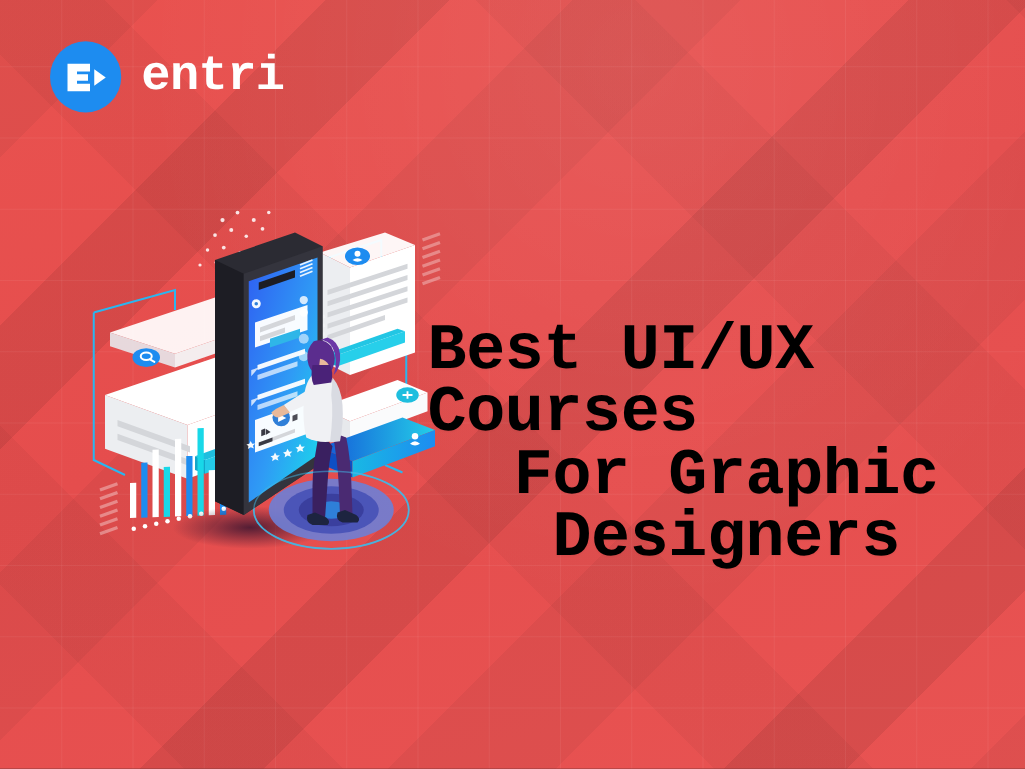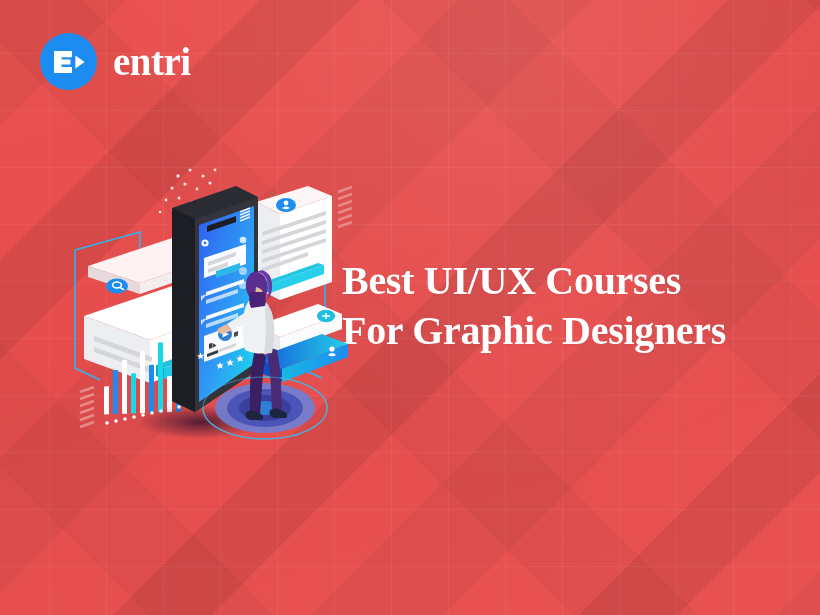--- a/index.html
+++ b/index.html
@@ -6,21 +6,21 @@
     margin: 0;
     padding: 0;
     background: #2b2b2b;
   }
   .banner {
     position: relative;
     width: 820px;
     height: 615px;
     overflow: hidden;
     background: #e8504f;
-    font-family: Liberation Serif, serif;
+    font-family: Liberation Mono, monospace;
   }
 
   
   .bg-base {
     position: absolute;
     inset: 0;
     background: linear-gradient(160deg, #e9524f 0%, #e54d4d 45%, #e85352 100%);
   }
   .bg-diagonals {
     position: absolute;
@@ -85,22 +85,22 @@
     font-weight: bold;
     letter-spacing: -0.5px;
     line-height: 1;
   }
 
   
   .headline {
     position: absolute;
     left: 342px;
     top: 256px;
-    color: #ffffff;
-    font-size: 40px;
+    color: #000000;
+    font-size: 52px;
     font-weight: bold;
     line-height: 50px;
     letter-spacing: -0.3px;
     text-shadow: 0 1px 2px rgba(0,0,0,0.05);
   }
   .headline .l2 { display: block; text-align: center; }
 
   
   .illustration {
     position: absolute;

